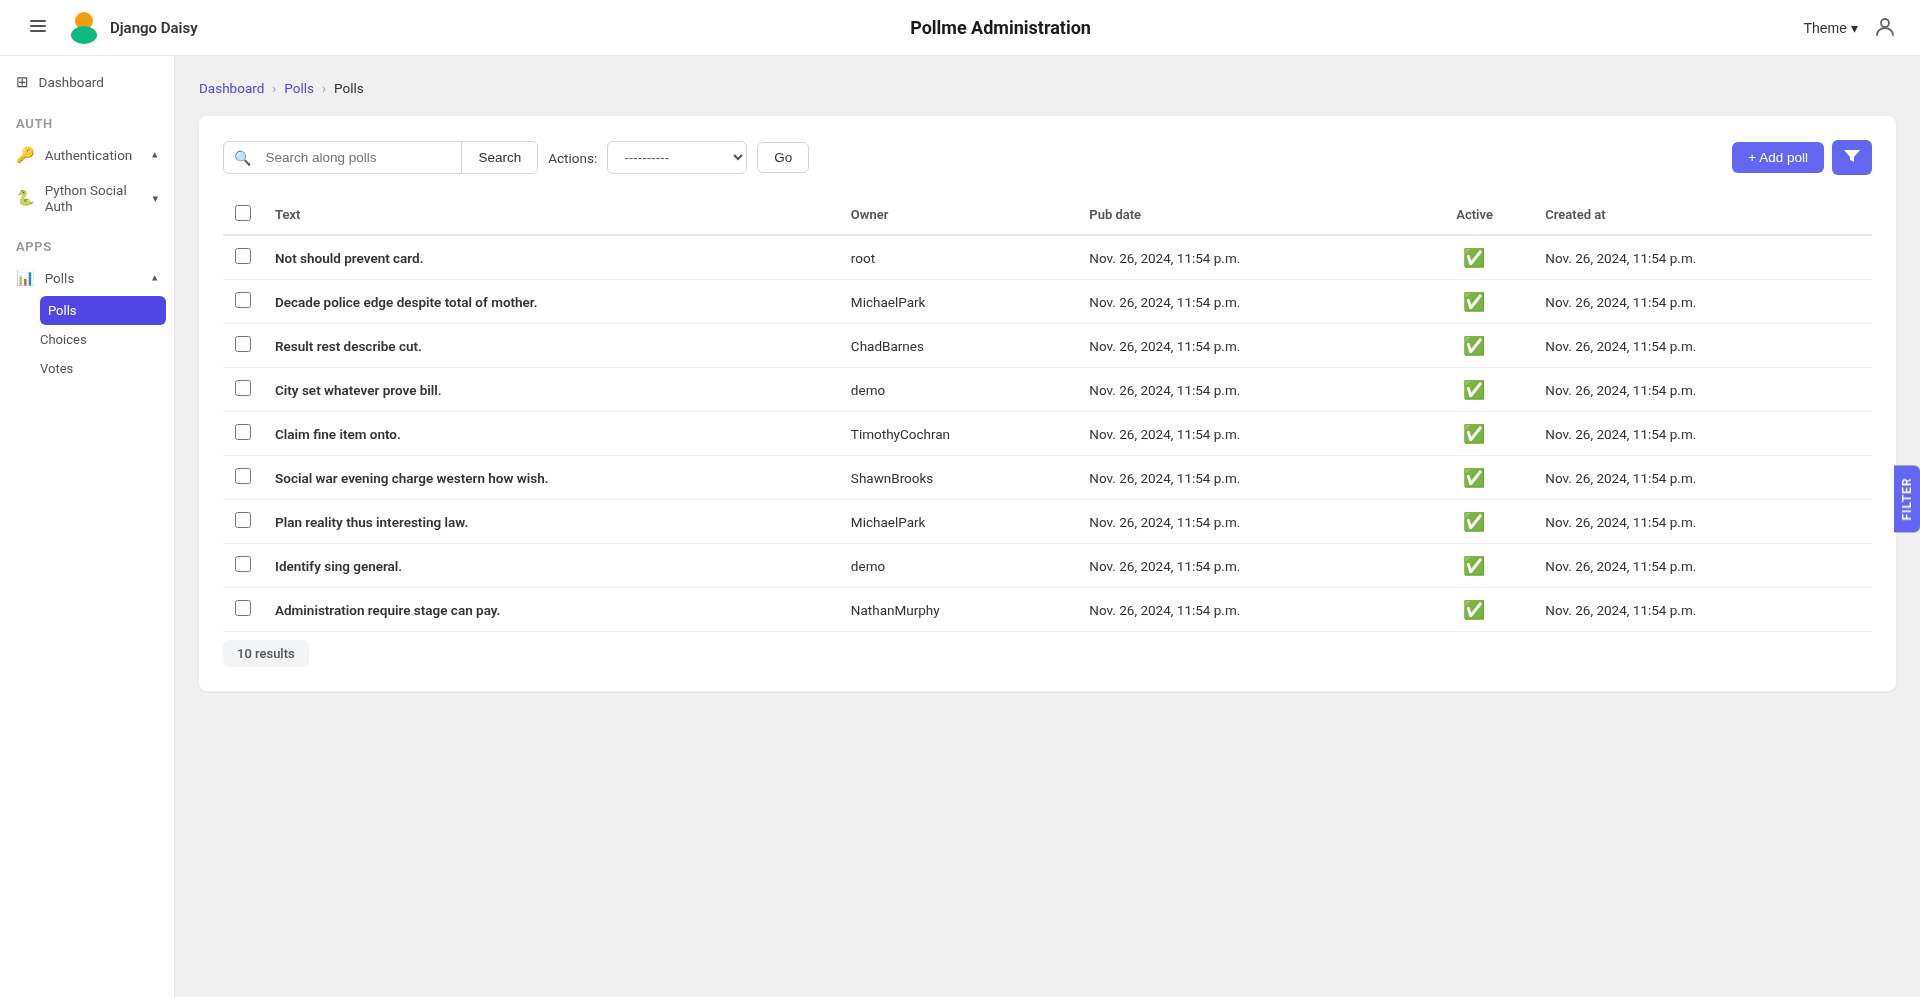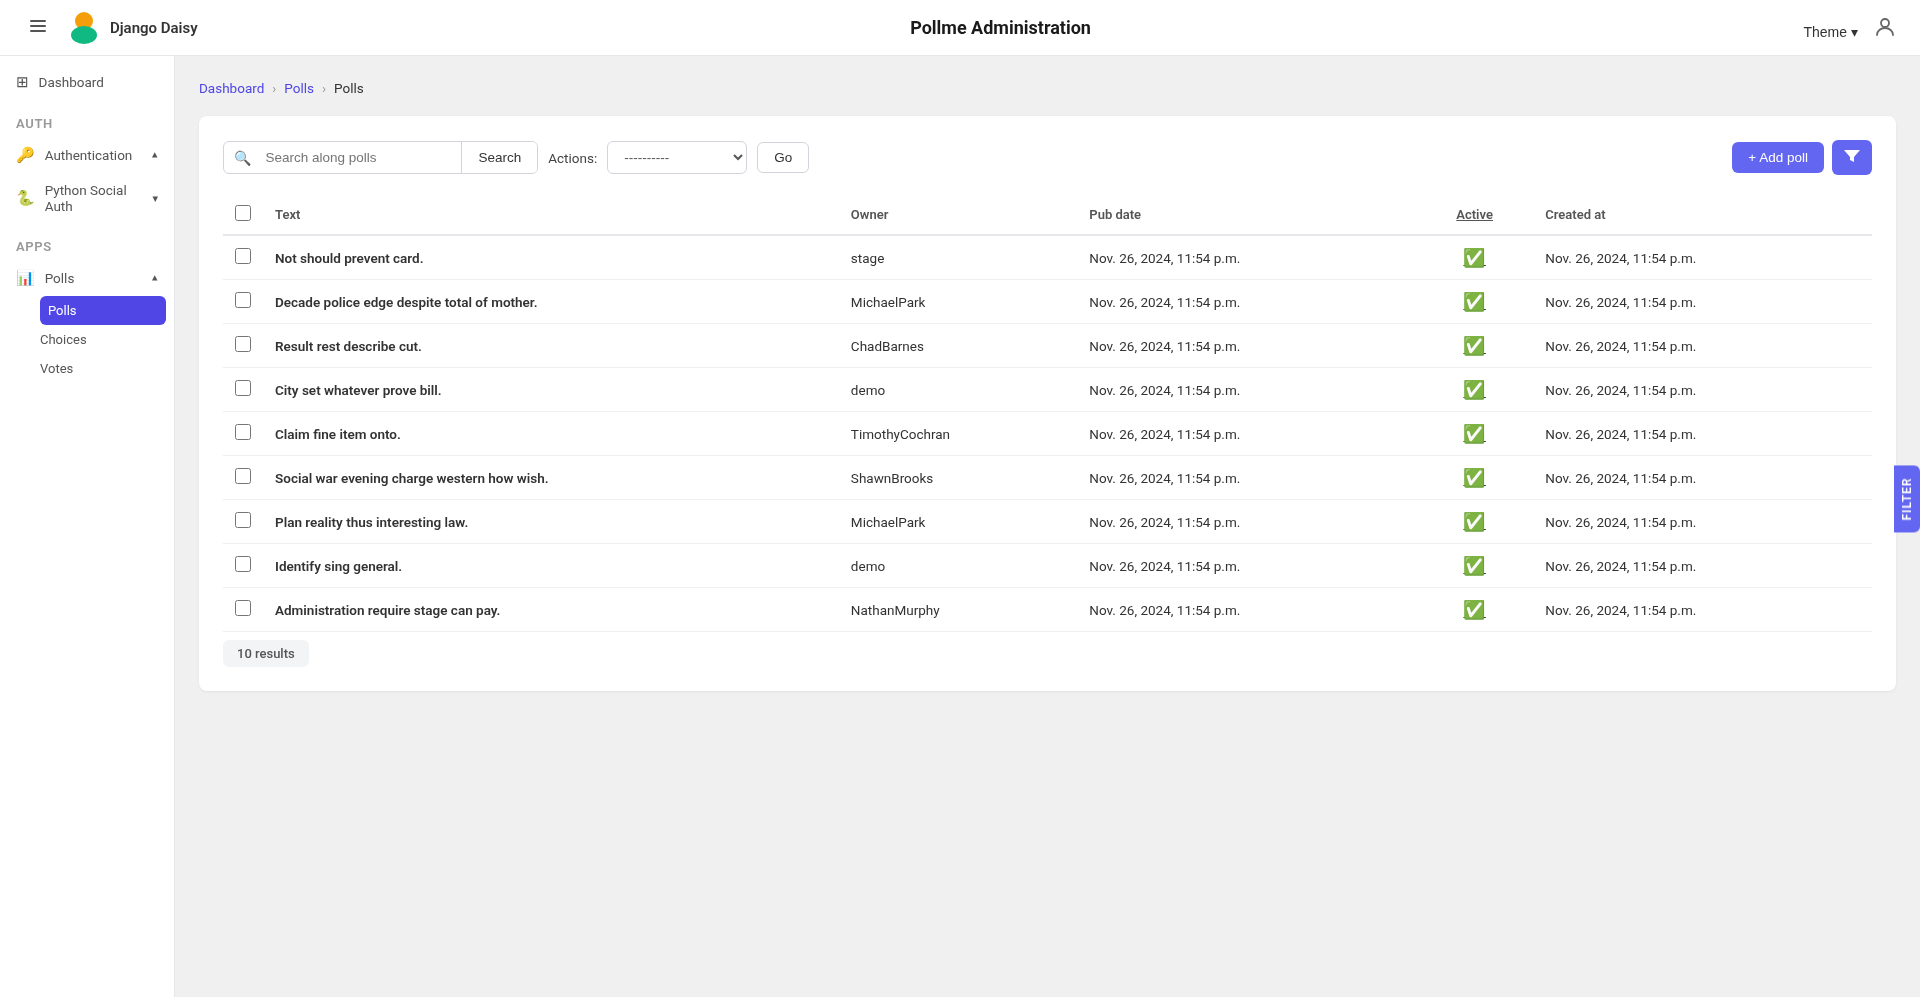--- a/index.html
+++ b/index.html
@@ -11,21 +11,21 @@
       background: #fff; height: 56px; padding: 0 24px;
       border-bottom: 1px solid #e5e7eb; position: fixed; top: 0; left: 0; right: 0; z-index: 100;
     }
     .topbar-left { display: flex; align-items: center; gap: 16px; }
     .topbar-logo { display: flex; align-items: center; gap: 10px; font-weight: 600; font-size: 15px; color: #333; }
     .logo-icon { width: 32px; height: 32px; position: relative; }
     .logo-circle-top { width: 18px; height: 18px; background: #f59e0b; border-radius: 50%; position: absolute; top: 0; left: 7px; }
     .logo-circle-bot { width: 26px; height: 18px; background: #10b981; border-radius: 50%; position: absolute; bottom: 0; left: 3px; }
     .hamburger-btn { background: none; border: none; cursor: pointer; padding: 4px; color: #666; }
     .topbar-center { font-weight: 700; font-size: 18px; color: #1a1a1a; }
-    .topbar-right { display: flex; align-items: flex-end; gap: 16px; }
+    .topbar-right { display: flex; align-items: center; gap: 16px; }
     .theme-btn { display: flex; align-items: center; gap: 4px; background: none; border: none; cursor: pointer; font-size: 14px; color: #333; }
     .user-btn { background: none; border: none; cursor: pointer; color: #666; }
 
     
     .sidebar {
       position: fixed; top: 56px; left: 0; bottom: 0; width: 175px;
       background: #fff; border-right: 1px solid #e5e7eb; overflow-y: auto; z-index: 50;
     }
     .sidebar-section-label { font-size: 13px; color: #999; font-weight: 600; padding: 16px 16px 6px; text-transform: uppercase; letter-spacing: 0.05em; }
     .sidebar-item {
@@ -66,21 +66,21 @@
     .toolbar-right { margin-left: auto; display: flex; align-items: center; gap: 8px; justify-content: flex-end; }
     .add-poll-btn { background: #6366f1; color: #fff; border: none; border-radius: 6px; padding: 8px 16px; font-size: 13.5px; cursor: pointer; font-weight: 500; display: flex; align-items: center; gap: 6px; }
     .filter-btn { background: #6366f1; color: #fff; border: none; border-radius: 6px; padding: 8px 12px; font-size: 14px; cursor: pointer; }
 
     
     .data-table { width: 100%; border-collapse: collapse; }
     .data-table th { text-align: left; padding: 10px 12px; font-size: 13px; font-weight: 600; color: #555; border-bottom: 2px solid #e5e7eb; background: #fff; }
     .data-table td { padding: 11px 12px; font-size: 13.5px; border-bottom: 1px solid #f0f0f0; color: #333; vertical-align: middle; }
     .data-table .col-check { width: 40px; }
     .data-table .col-text { font-weight: 600; }
-    .data-table .col-active { text-align: center; text-decoration: underline; }
+    .data-table .col-active { text-align: center; }
     .active-icon { color: #10b981; font-size: 18px; }
     .checkbox { width: 16px; height: 16px; cursor: pointer; accent-color: #6366f1; }
 
     
     .results-bar { display: flex; justify-content: flex-start; margin-top: 8px; }
     .results-badge { background: #f3f4f6; border-radius: 6px; padding: 6px 14px; font-size: 13px; color: #555; font-weight: 500; }
 
     
     .side-filter-tab {
       position: fixed; right: 0; top: 50%; transform: translateY(-50%);
@@ -217,21 +217,21 @@
           <th class="col-active">Active</th>
           <th>Created at</th>
         </tr>
       </thead>
       <tbody id="table-body">
       <tr>
     <td class="col-check">
       <input type="checkbox" class="checkbox" style="">
     </td>
     <td class="col-text">Not should prevent card.</td>
-    <td>stage</td>
+    <td>root</td>
     <td>Nov. 26, 2024, 11:54 p.m.</td>
     <td class="col-active">
       <span class="active-icon">✅</span>
     </td>
     <td>Nov. 26, 2024, 11:54 p.m.</td>
   </tr>
           <tr>
     <td class="col-check">
       <input type="checkbox" class="checkbox" style="">
     </td>

